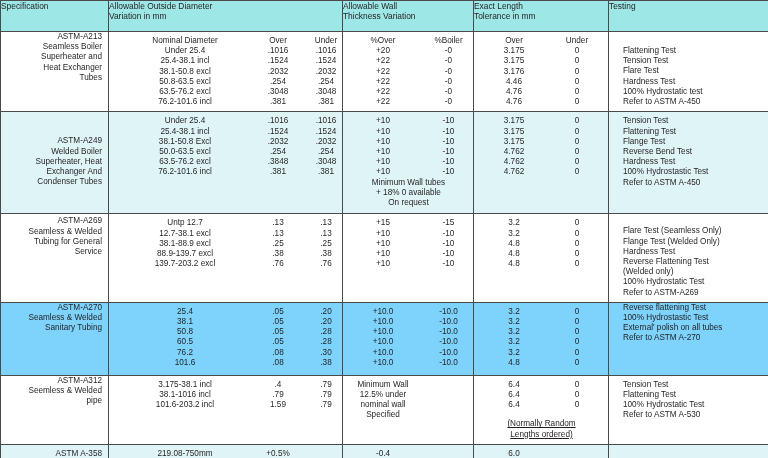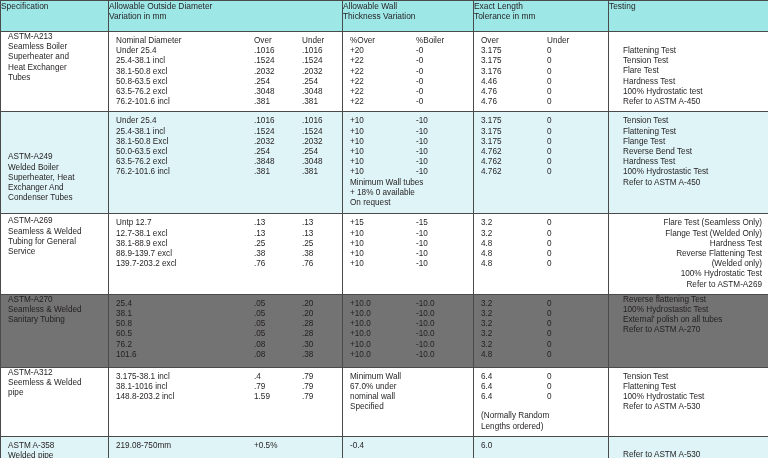--- a/index.html
+++ b/index.html
@@ -47,35 +47,37 @@
   
   col.c-spec   { width: 108px; }
   col.c-od     { width: 234px; }
   col.c-wall   { width: 131px; }
   col.c-len    { width: 135px; }
   col.c-test   { width: 160px; }
 
   
   tr.tint-white  > td { background: #ffffff; }
   tr.tint-cyan   > td { background: #dff4f7; }
-  tr.tint-gray   > td { background: #737373; }
+  tr.tint-gray   > td { background: #7dd3fc; }
 
   
   .cell {
     padding: 4px 6px 4px 7px;
     box-sizing: border-box;
+    text-align: center;
   }
 
   
   .spec-cell {
     padding: 0 6px 0 7px;
     height: 100%;
   }
   .spec-name {
     white-space: pre-line;
+    text-align: right;
   }
 
   
   .grid {
     display: grid;
     column-gap: 0;
   }
   .g-od   { grid-template-columns: 138px 48px 48px; }
   .g-wall { grid-template-columns: 66px 65px; }
   .g-len  { grid-template-columns: 66px 60px; }
@@ -216,21 +218,21 @@
 Tension Test
 Flare Test
 Hardness Test
 100% Hydrostatic test
 Refer to ASTM A-450</div>
       </td>
     </tr>
 
     <tr class="tint-cyan" style="height:102px;">
       <td>
-        <div class="spec-cell v-center" style="justify-content:flex-start;padding-top:40px;">
+        <div class="spec-cell v-center" style="justify-content:flex-start;padding-top:24px;">
           <div class="spec-name">ASTM-A249
 Welded Boiler
 Superheater, Heat
 Exchanger And
 Condenser Tubes</div>
         </div>
       </td>
       <td>
         <div class="cell">
           <div class="grid g-od">
@@ -364,21 +366,21 @@
             <div>0
 0
 0
 0
 0</div>
           </div>
           <div class="note"></div>
         </div>
       </td>
       <td>
-        <div class="testing" style="padding-top:4px;text-align:right;">Flare Test (Seamless Only)
+        <div class="testing" style="padding-top:12px;">Flare Test (Seamless Only)
 Flange Test (Welded Only)
 Hardness Test
 Reverse Flattening Test
 (Welded only)
 100% Hydrostatic Test
 Refer to ASTM-A269</div>
       </td>
     </tr>
 
     <tr class="tint-gray" style="height:73px;">
@@ -465,53 +467,53 @@
           <div class="spec-name">ASTM-A312
 Seemless &amp; Welded
 pipe</div>
         </div>
       </td>
       <td>
         <div class="cell">
           <div class="grid g-od">
             <div>3.175-38.1 incl
 38.1-1016 incl
-148.8-203.2 incl</div>
+101.6-203.2 incl</div>
             <div class="num">.4
 .79
 1.59</div>
             <div class="num">.79
 .79
 .79</div>
           </div>
         </div>
       </td>
       <td>
         <div class="cell">
           <div class="grid g-wall">
             <div>Minimum Wall
-67.0% under
+12.5% under
 nominal wall
 Specified</div>
             <div></div>
           </div>
           <div class="note"></div>
         </div>
       </td>
       <td>
         <div class="cell">
           <div class="grid g-len">
             <div>6.4
 6.4
 6.4</div>
             <div>0
 0
 0</div>
           </div>
-          <div class="note" style="margin-top:9px;">(Normally Random
+          <div class="note" style="margin-top:9px;text-decoration:underline;">(Normally Random
 Lengths ordered)</div>
         </div>
       </td>
       <td>
         <div class="testing" style="padding-top:4px;">Tension Test
 Flattening Test
 100% Hydrostatic Test
 Refer to ASTM A-530</div>
       </td>
     </tr>

